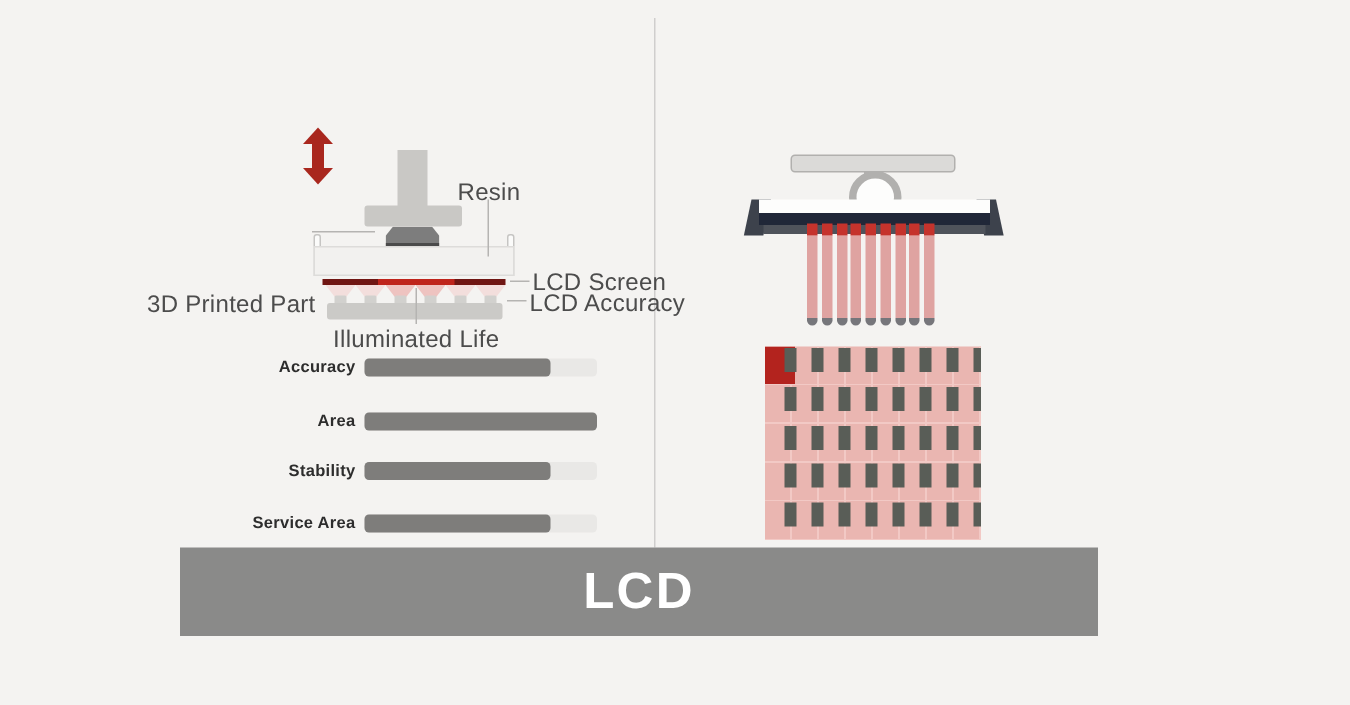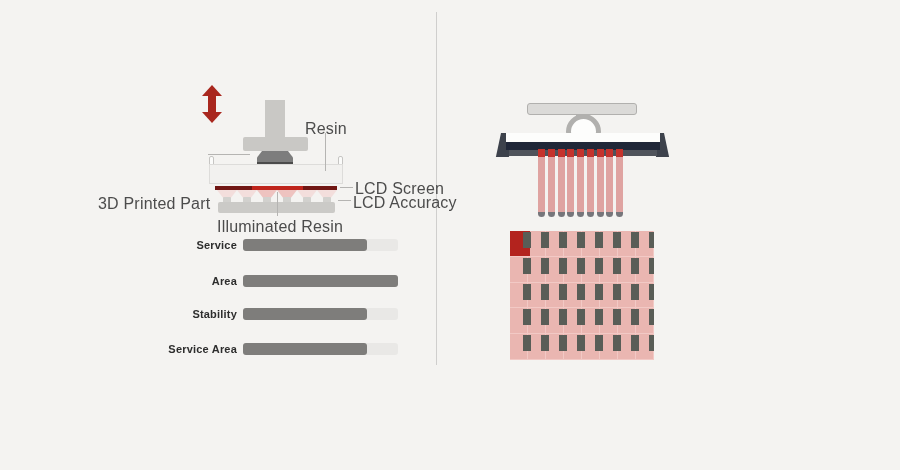--- a/index.html
+++ b/index.html
@@ -129,24 +129,24 @@
   <div class="board"></div>
 
   <div class="lbl lbl-resin">Resin</div>
   <div class="lead ln-resin"></div>
   <div class="lbl lbl-part">3D Printed Part</div>
   <div class="lead ln-part"></div>
   <div class="lbl lbl-screen">LCD Screen</div>
   <div class="lead ln-screen"></div>
   <div class="lbl lbl-sources">LCD Accuracy</div>
   <div class="lead ln-sources"></div>
-  <div class="lbl lbl-illum">Illuminated Resin</div>
+  <div class="lbl lbl-illum">Illuminated Life</div>
   <div class="lead ln-illum"></div>
 
-  <div class="r-label rt0">Service</div>
+  <div class="r-label rt0">Accuracy</div>
   <div class="r-track rt0">
     <div class="r-fill" style="width: 80%;"></div>
   </div>
   <div class="r-label rt1">Area</div>
   <div class="r-track rt1">
     <div class="r-fill" style="width: 100%;"></div>
   </div>
   <div class="r-label rt2">Stability</div>
   <div class="r-track rt2">
     <div class="r-fill" style="width: 80%;"></div>
@@ -231,14 +231,17 @@
       <div class="pxbar" style="left: 13px; top: 104.2px;"></div>
       <div class="pxbar" style="left: 31px; top: 104.2px;"></div>
       <div class="pxbar" style="left: 49px; top: 104.2px;"></div>
       <div class="pxbar" style="left: 67px; top: 104.2px;"></div>
       <div class="pxbar" style="left: 85px; top: 104.2px;"></div>
       <div class="pxbar" style="left: 103px; top: 104.2px;"></div>
       <div class="pxbar" style="left: 121px; top: 104.2px;"></div>
       <div class="pxbar" style="left: 139px; top: 104.2px;"></div>
     </div>
 
+  <div class="banner">
+    <div class="banner-text">LCD</div>
+  </div>
 
 </div>
 
 </body></html>

